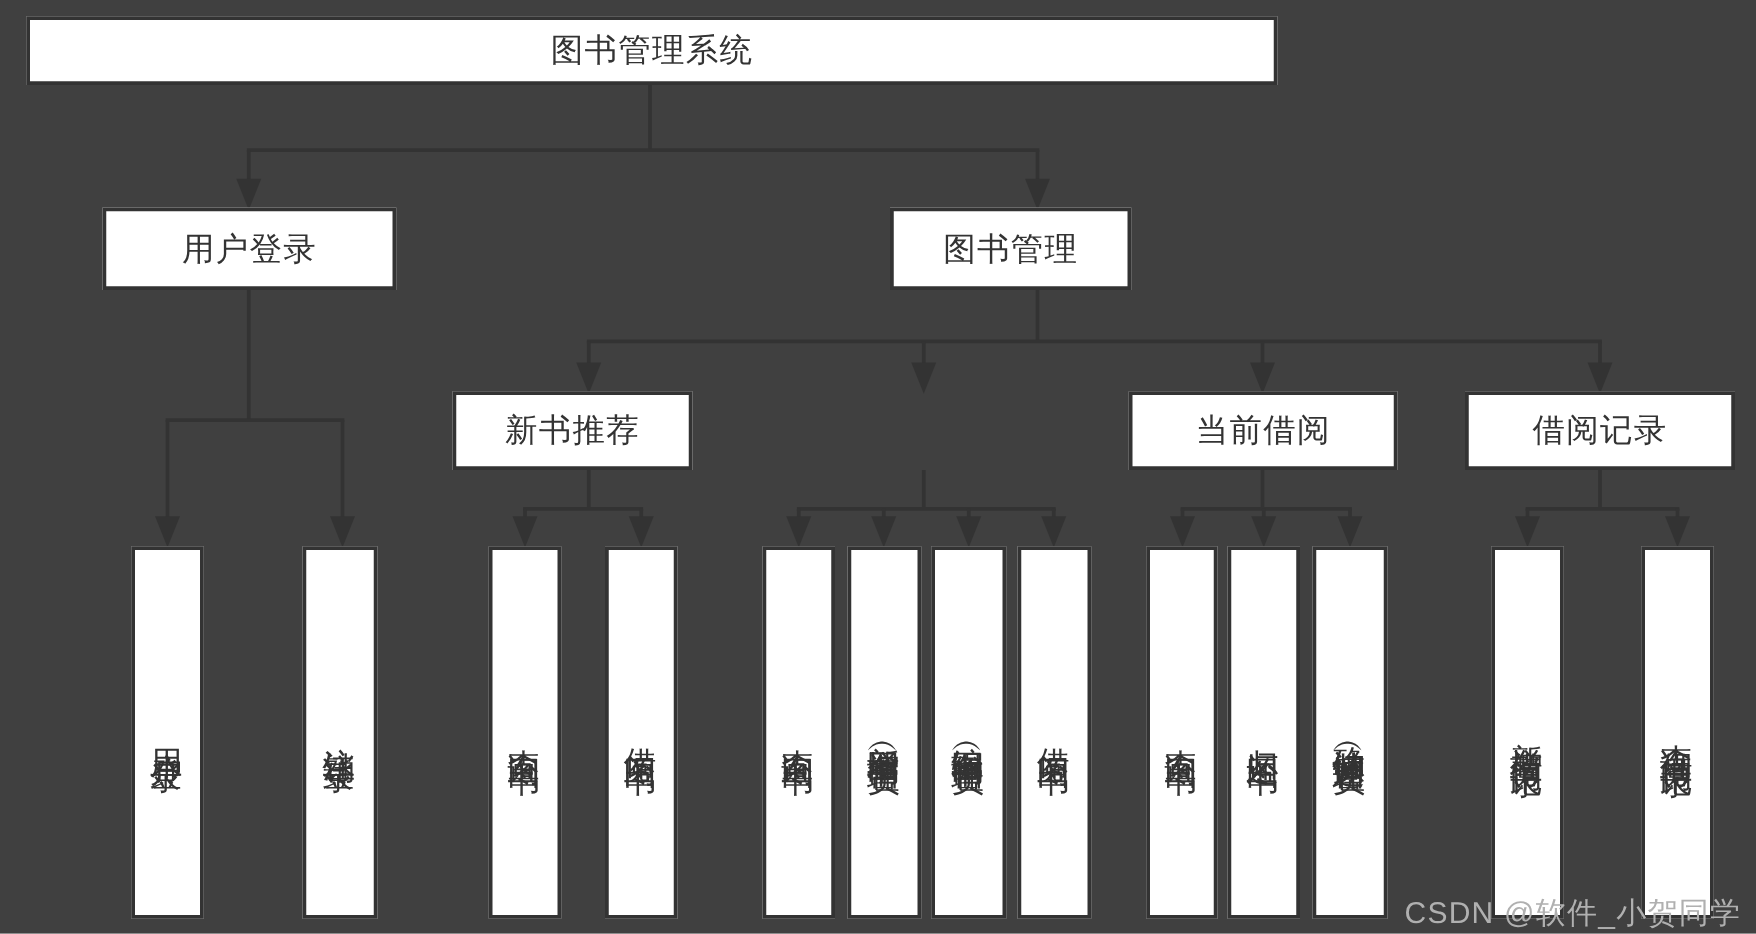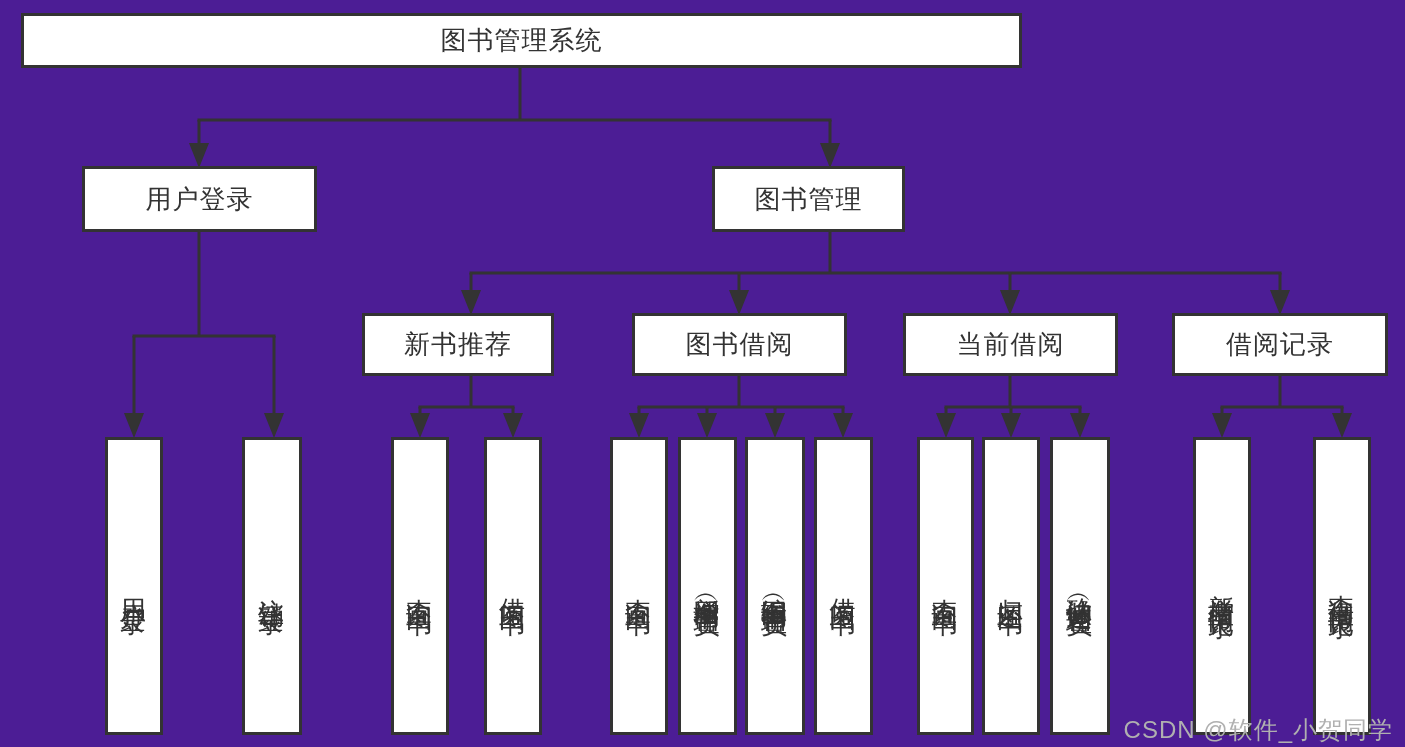--- a/index.html
+++ b/index.html
@@ -1,20 +1,20 @@
 <!DOCTYPE html>
 <html><head>
 <meta charset="utf-8">
 <style>
   html,body { margin:0; padding:0; background:#ffffff; }
   .canvas {
     position:relative;
     width:1405px;
     height:747px;
-    background:#4c1d95;
+    background:#404040;
     font-family:"Liberation Sans","DejaVu Sans",sans-serif;
     overflow:hidden;
   }
   svg.wires { position:absolute; left:0; top:0; pointer-events:none; }
   .node {
     position:absolute;
     box-sizing:border-box;
     border:3px solid #333333;
     background:#ffffff;
     display:flex;
@@ -126,23 +126,20 @@
   <div class="node h" style="left:82px;top:166px;width:235px;height:66px">
     <span>用户登录</span>
   </div>
   <div class="node h" style="left:712px;top:166px;width:193px;height:66px">
     <span>图书管理</span>
   </div>
 
   <div class="node h" style="left:362px;top:313px;width:192px;height:63px">
     <span>新书推荐</span>
   </div>
-  <div class="node h" style="left:632px;top:313px;width:215px;height:63px">
-    <span>图书借阅</span>
-  </div>
   <div class="node h" style="left:903px;top:313px;width:215px;height:63px">
     <span>当前借阅</span>
   </div>
   <div class="node h" style="left:1172px;top:313px;width:216px;height:63px">
     <span>借阅记录</span>
   </div>
 
   <div class="node v" style="left:105px;top:437px;width:58px;height:298px">
     <span>用户登录</span>
   </div>

